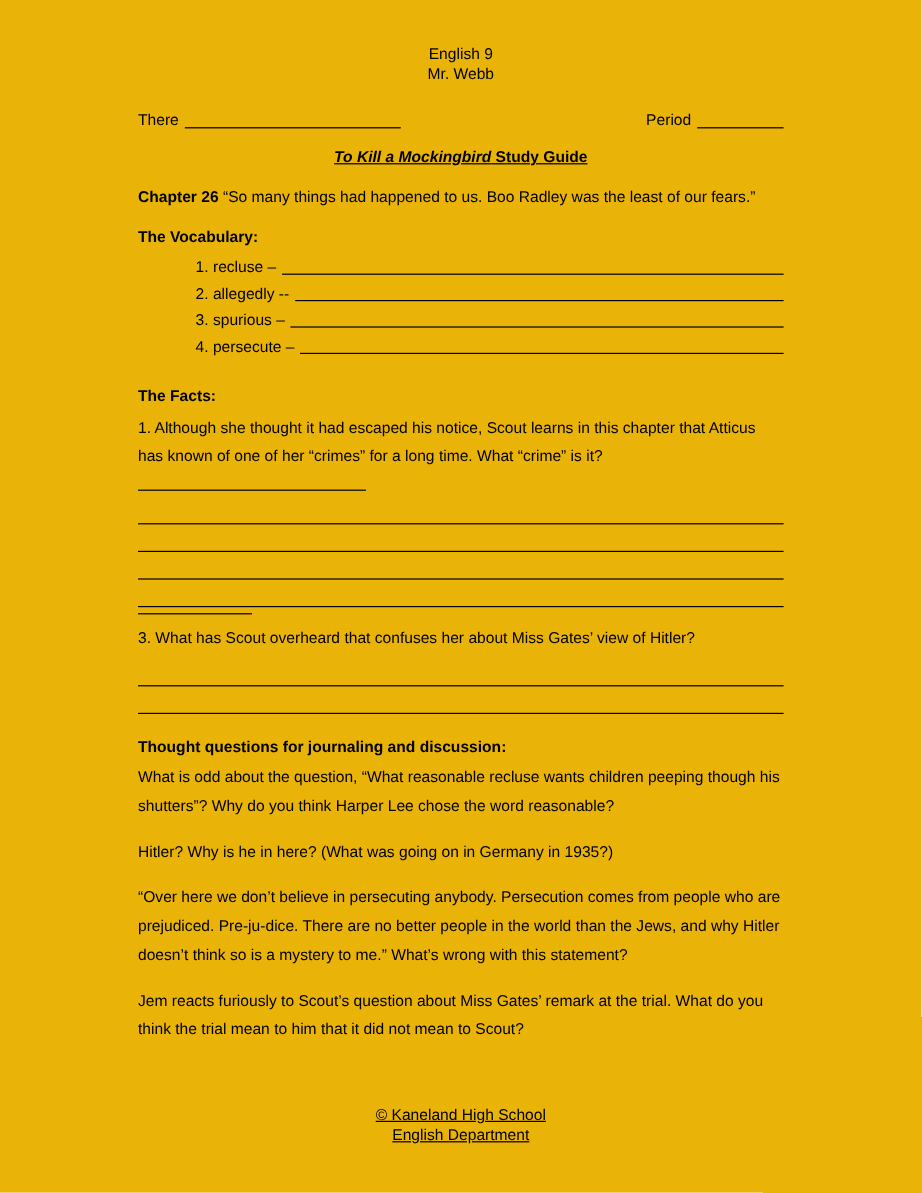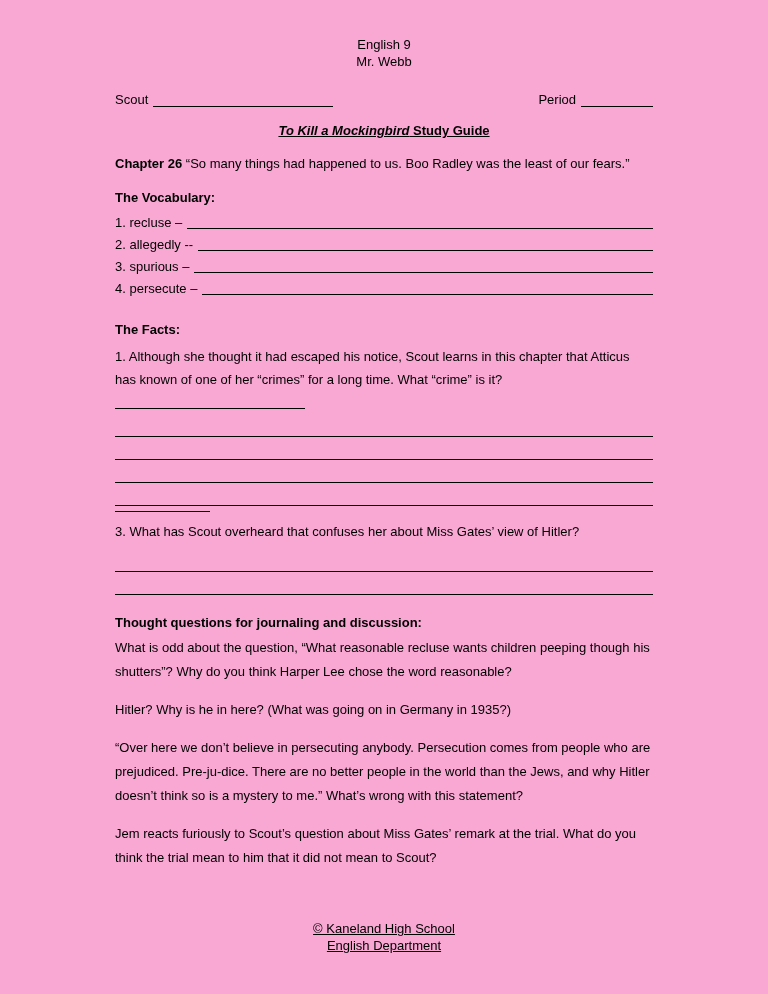--- a/index.html
+++ b/index.html
@@ -9,21 +9,21 @@
   }
   .page {
     position: relative;
     width: 768px;
     height: 994px;
     box-sizing: border-box;
     padding: 36px 115px 0 115px;
     font-family: "Liberation Sans", sans-serif;
     font-size: 13px;
     color: #000000;
-    background: #f9a8d4;
+    background: #eab308;
     overflow: hidden;
   }
   .center { text-align: center; }
   .doc-header { line-height: 17px; }
 
   .name-row {
     display: flex;
     align-items: flex-end;
     margin-top: 22px;
   }
@@ -45,21 +45,21 @@
   .title i { font-style: italic; }
 
   .chapter { margin-top: 17px; line-height: 18px; }
   .chapter b { font-weight: bold; }
 
   .section-heading {
     font-weight: bold;
     margin-top: 17px;
   }
 
-  .vocab { margin-top: 10px; }
+  .vocab { margin-top: 10px; margin-left: 48px; }
   .vocab-item {
     display: flex;
     height: 15px;
     margin-bottom: 7px;
   }
   .vocab-item .fill {
     flex: 1;
     border-bottom: 1px solid #000;
     margin-left: 5px;
     margin-bottom: 1px;
@@ -113,21 +113,21 @@
 <body>
 
 <div class="page">
 
   <div class="doc-header center">
     <div>English 9</div>
     <div>Mr. Webb</div>
   </div>
 
   <div class="name-row">
-    <span>Scout</span>
+    <span>There</span>
     <span class="blank name-w"></span>
     <span class="spacer"></span>
     <span>Period</span>
     <span class="blank period-w"></span>
   </div>
 
   <div class="title center">
     <i>To Kill a Mockingbird</i><span> Study Guide</span>
   </div>
 

